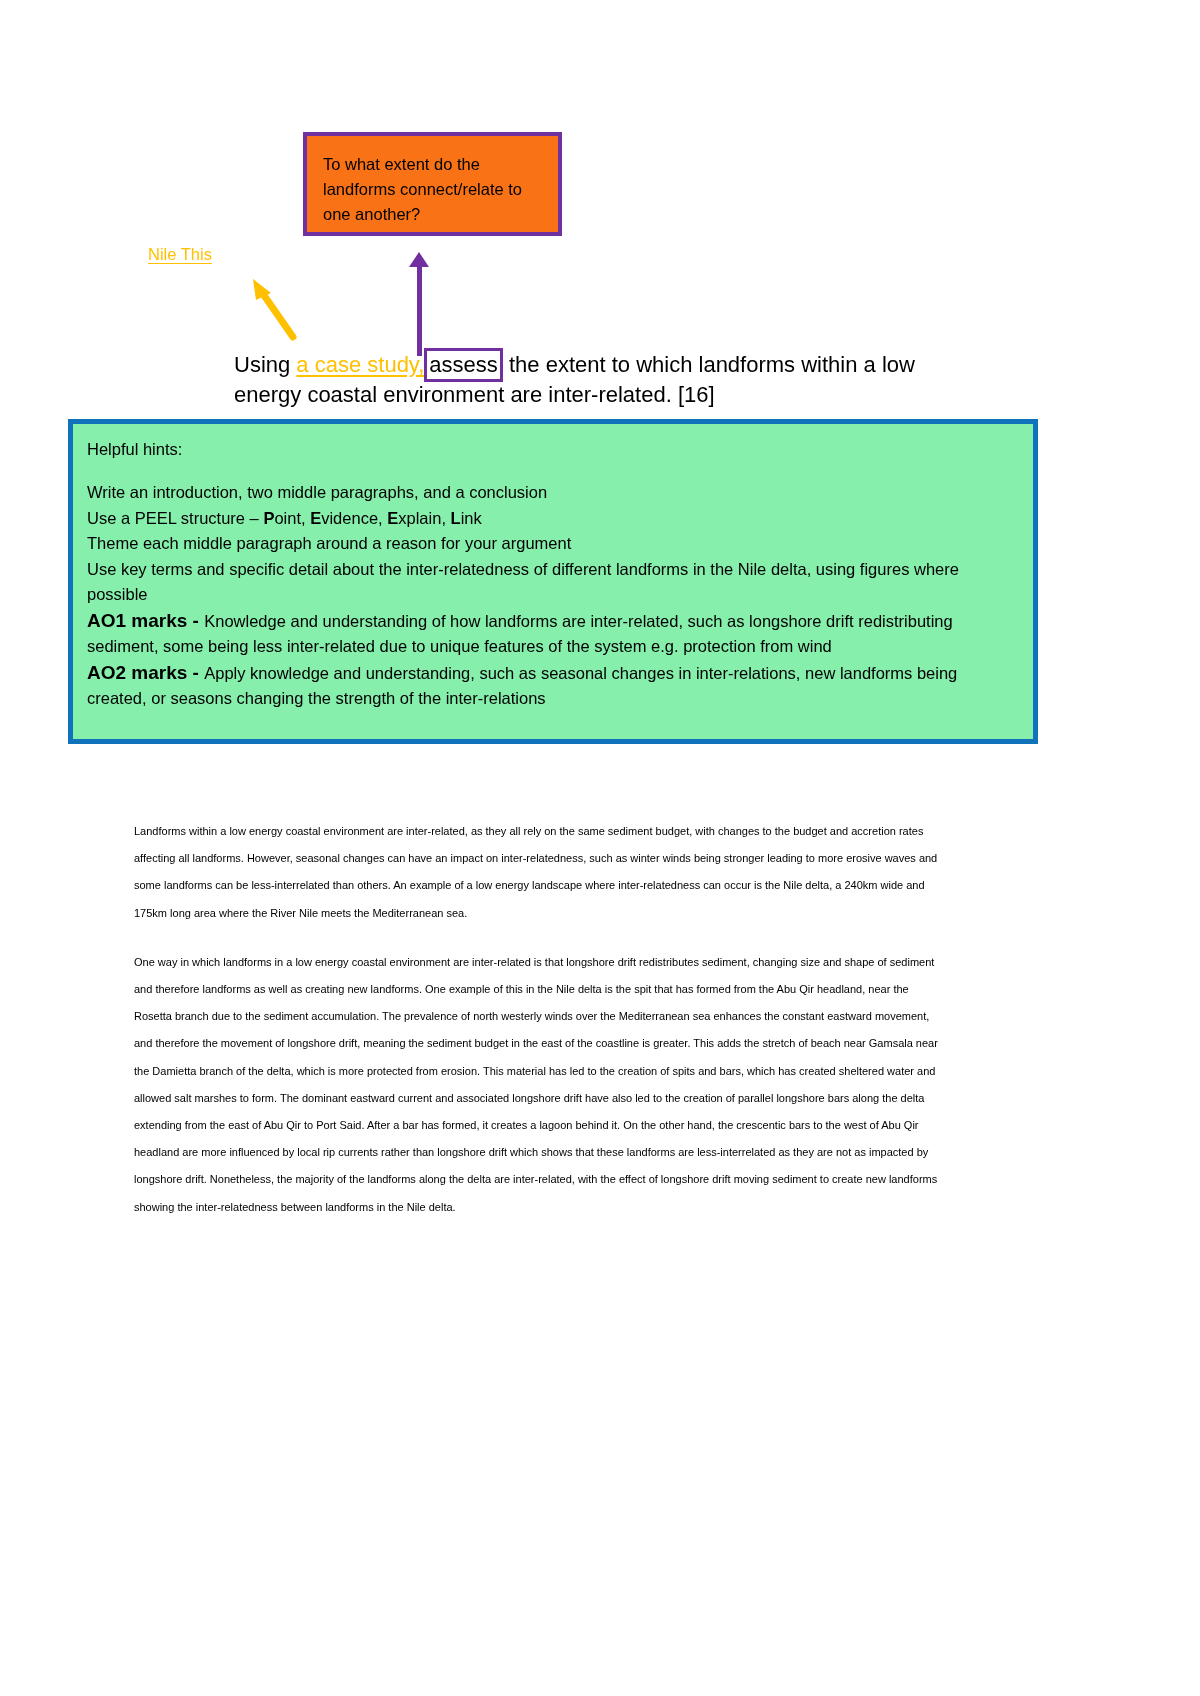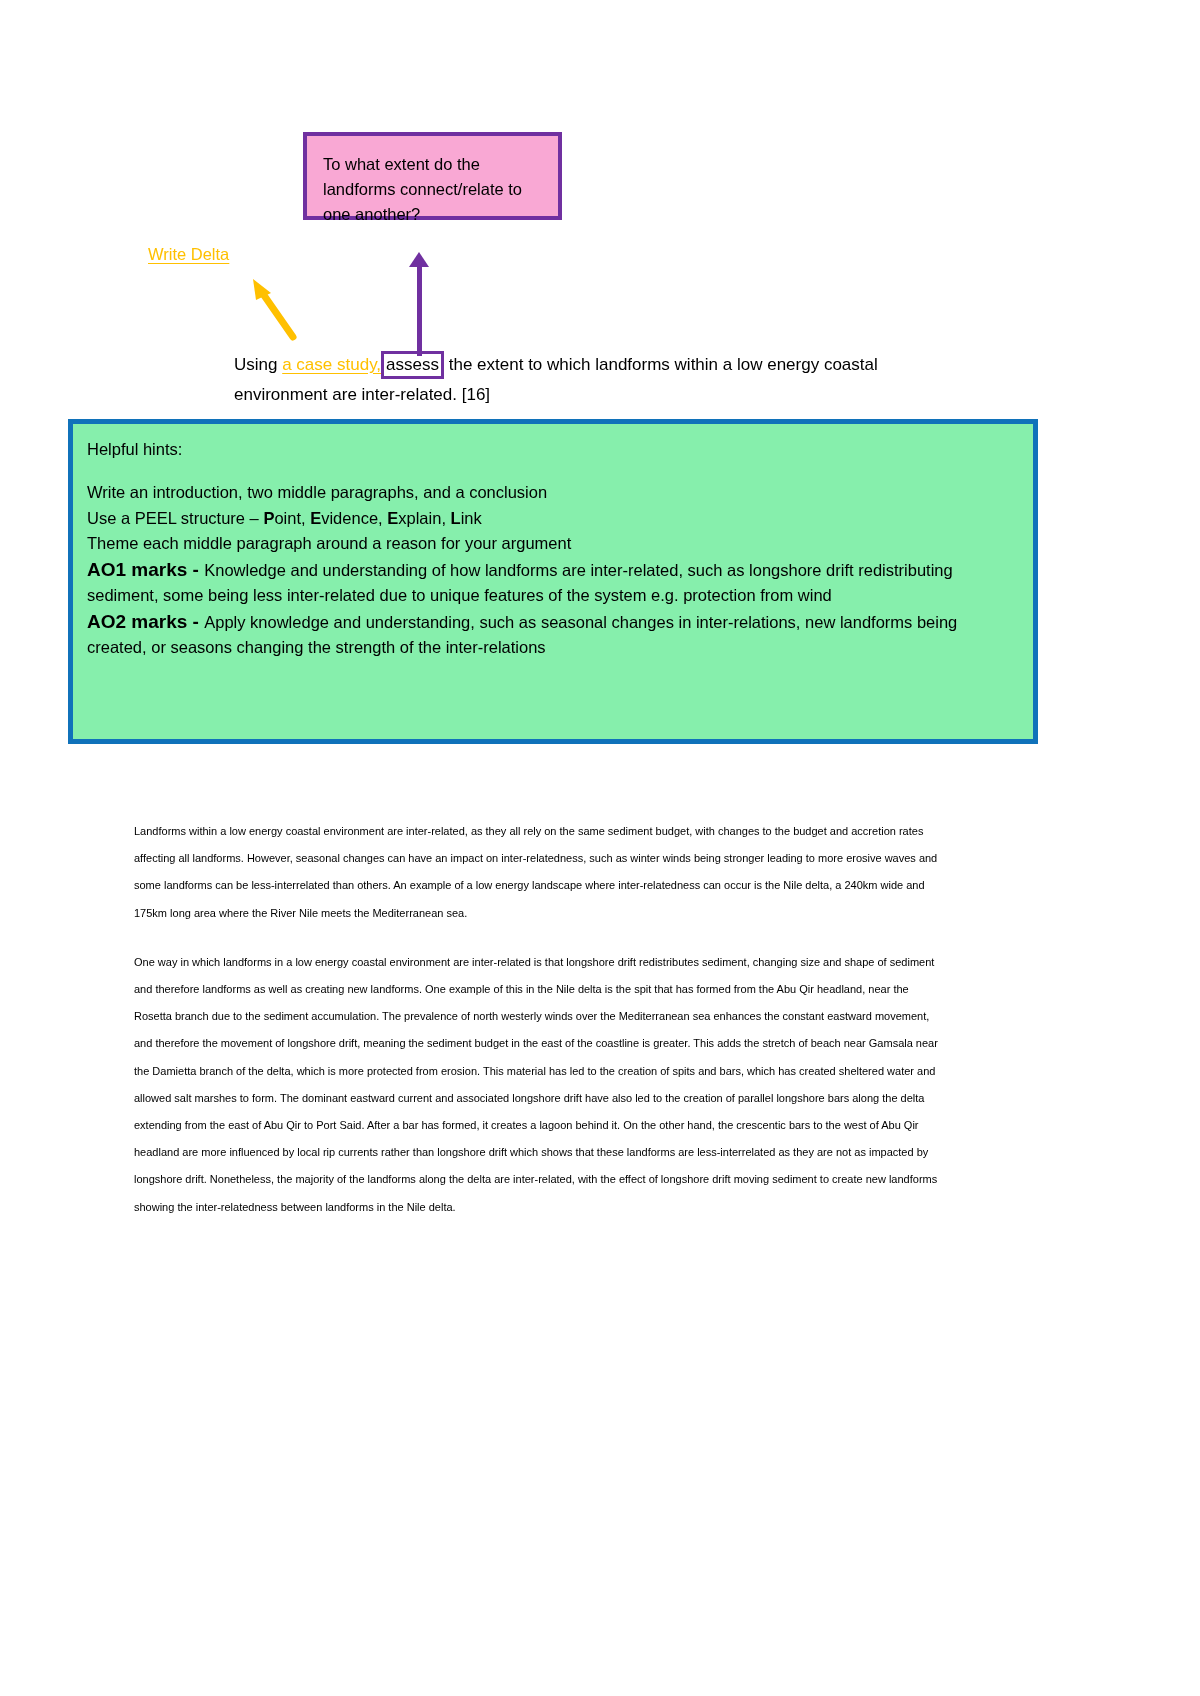--- a/index.html
+++ b/index.html
@@ -15,23 +15,23 @@
     color: #000000;
     overflow: hidden;
   }
 
   
   .callout {
     position: absolute;
     left: 303px;
     top: 132px;
     width: 259px;
-    height: 88px;
+    height: 104px;
     border: 4px solid #7030A0;
-    background: #f9a8d4;
+    background: #f97316;
     box-sizing: border-box;
   }
   .callout-text {
     position: absolute;
     left: 16px;
     top: 16px;
     width: 228px;
     font-size: 16.5px;
     line-height: 25px;
     color: #000000;
@@ -76,21 +76,21 @@
     width: 60px;
     height: 70px;
   }
 
   
   .question {
     position: absolute;
     left: 234px;
     top: 350px;
     width: 740px;
-    font-size: 17px;
+    font-size: 22px;
     line-height: 30px;
   }
   .link-orange {
     color: #FFC000;
     text-decoration: underline;
     text-underline-offset: 3px;
   }
   .boxed-word {
     border: 3px solid #7030A0;
     padding: 1px 2px 2px 2px;
@@ -143,36 +143,37 @@
 </head>
 <body>
 
 <div class="callout">
   <div class="callout-text">To what extent do the landforms connect/relate to one another?</div>
 </div>
 
 <div class="stem"></div>
 <div class="stem-head"></div>
 
-<div class="nile-label">Write Delta</div>
+<div class="nile-label">Nile This</div>
 
 <svg class="orange-arrow" viewBox="0 0 60 70">
   <line x1="48" y1="62" x2="16" y2="16" stroke="#FFC000" stroke-width="7" stroke-linecap="round"></line>
   <polygon points="8,4 26,18 11,25" fill="#FFC000"></polygon>
 </svg>
 
 <div class="question"><span>Using </span><span class="link-orange">a case study,</span><span class="boxed-word">assess</span><span> the extent to which landforms within a low energy coastal environment are inter-related. [16]</span></div>
 
 <div class="hints-box">
   <div class="hints-inner">
     <div class="hint-title">Helpful hints:</div>
     <div id="hints-lines">
         <div class="hint-line"><span>Write an introduction, two middle paragraphs, and a conclusion</span></div>
         <div class="hint-line"><span>Use a PEEL structure – </span><span class="b">P</span><span>oint, </span><span class="b">E</span><span>vidence, </span><span class="b">E</span><span>xplain, </span><span class="b">L</span><span>ink</span></div>
         <div class="hint-line"><span>Theme each middle paragraph around a reason for your argument</span></div>
+        <div class="hint-line"><span>Use key terms and specific detail about the inter-relatedness of different landforms in the Nile delta, using figures where possible</span></div>
         <div class="hint-line"><span class="ao-label">AO1 marks - </span><span>Knowledge and understanding of how landforms are inter-related, such as longshore drift redistributing sediment, some being less inter-related due to unique features of the system e.g. protection from wind</span></div>
         <div class="hint-line"><span class="ao-label">AO2 marks - </span><span>Apply knowledge and understanding, such as seasonal changes in inter-relations, new landforms being created, or seasons changing the strength of the inter-relations</span></div>
       </div>
   </div>
 </div>
 
 <div class="essay">
   <p>Landforms within a low energy coastal environment are inter-related, as they all rely on the same sediment budget, with changes to the budget and accretion rates affecting all landforms. However, seasonal changes can have an impact on inter-relatedness, such as winter winds being stronger leading to more erosive waves and some landforms can be less-interrelated than others. An example of a low energy landscape where inter-relatedness can occur is the Nile delta, a 240km wide and 175km long area where the River Nile meets the Mediterranean sea.</p>
   <p>One way in which landforms in a low energy coastal environment are inter-related is that longshore drift redistributes sediment, changing size and shape of sediment and therefore landforms as well as creating new landforms. One example of this in the Nile delta is the spit that has formed from the Abu Qir headland, near the Rosetta branch due to the sediment accumulation. The prevalence of north westerly winds over the Mediterranean sea enhances the constant eastward movement, and therefore the movement of longshore drift, meaning the sediment budget in the east of the coastline is greater. This adds the stretch of beach near Gamsala near the Damietta branch of the delta, which is more protected from erosion. This material has led to the creation of spits and bars, which has created sheltered water and allowed salt marshes to form. The dominant eastward current and associated longshore drift have also led to the creation of parallel longshore bars along the delta extending from the east of Abu Qir to Port Said. After a bar has formed, it creates a lagoon behind it. On the other hand, the crescentic bars to the west of Abu Qir headland are more influenced by local rip currents rather than longshore drift which shows that these landforms are less-interrelated as they are not as impacted by longshore drift. Nonetheless, the majority of the landforms along the delta are inter-related, with the effect of longshore drift moving sediment to create new landforms showing the inter-relatedness between landforms in the Nile delta.</p>
 </div>

